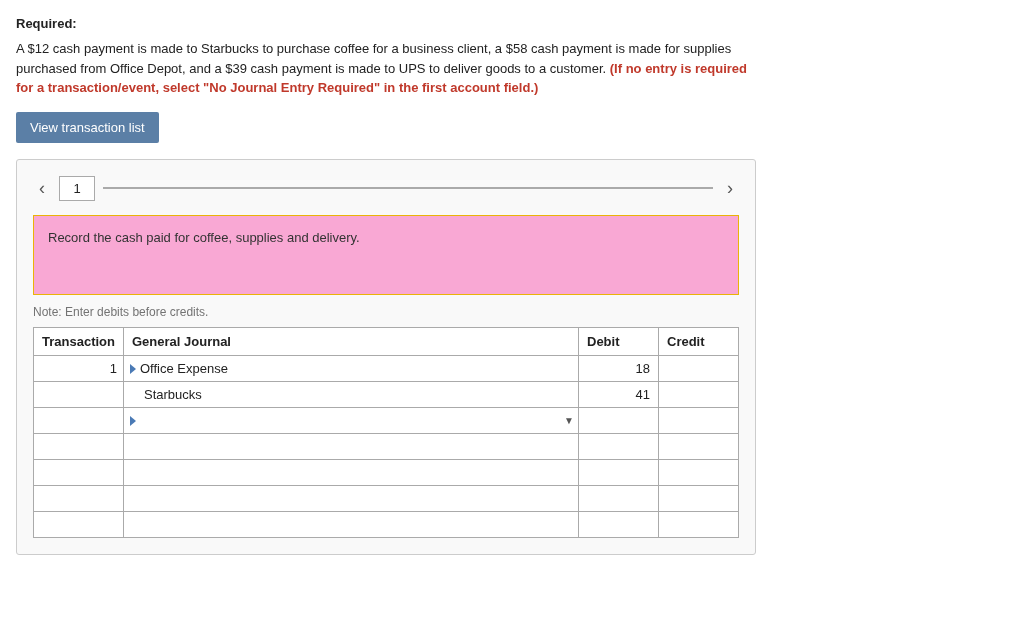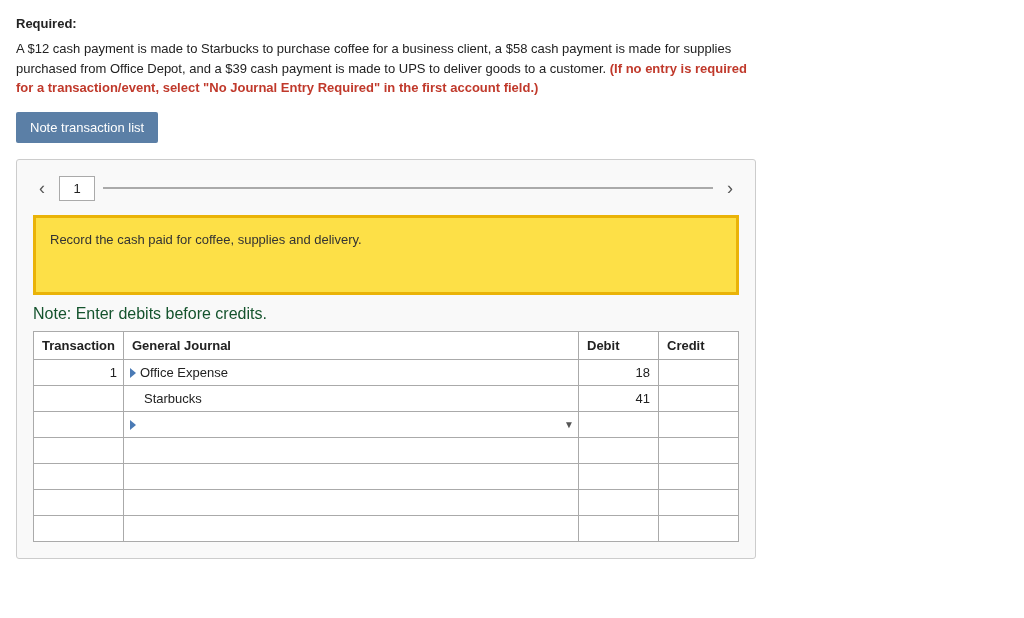--- a/index.html
+++ b/index.html
@@ -70,31 +70,31 @@
       text-align: center;
     }
     .tab-line {
       flex: 1;
       border-bottom: 2px solid #aaa;
     }
     .nav-arrow-right {
       margin-left: auto;
     }
     .description-box {
-      border: 3px solid #eab308;
-      background: #fde047;
+      border: 1px solid #eab308;
+      background: #f9a8d4;
       padding: 14px;
       margin-bottom: 10px;
       min-height: 80px;
       font-size: 13px;
       color: #333;
     }
     .note-text {
-      color: #14532d;
-      font-size: 16px;
+      color: #737373;
+      font-size: 12px;
       margin-bottom: 8px;
     }
     table {
       border-collapse: collapse;
       width: 100%;
       background: #fff;
     }
     table th {
       background: #fff;
       border: 1px solid #aaa;
@@ -151,21 +151,21 @@
 <body>
 
 
 
 <p class="required-label">Required:</p>
 <p class="description">
   <span>A $12 cash payment is made to Starbucks to purchase coffee for a business client, a $58 cash payment is made for supplies purchased from Office Depot, and a $39 cash payment is made to UPS to deliver goods to a customer.</span>
   <span class="bold-red">(If no entry is required for a transaction/event, select "No Journal Entry Required" in the first account field.)</span>
 </p>
 
-<button class="view-btn">Note transaction list</button>
+<button class="view-btn">View transaction list</button>
 
 <div class="worksheet-container">
 
   <div class="nav-row">
     <button class="nav-arrow">‹</button>
     <div class="tab-box">1</div>
     <div class="tab-line"></div>
     <button class="nav-arrow nav-arrow-right">›</button>
   </div>
 

